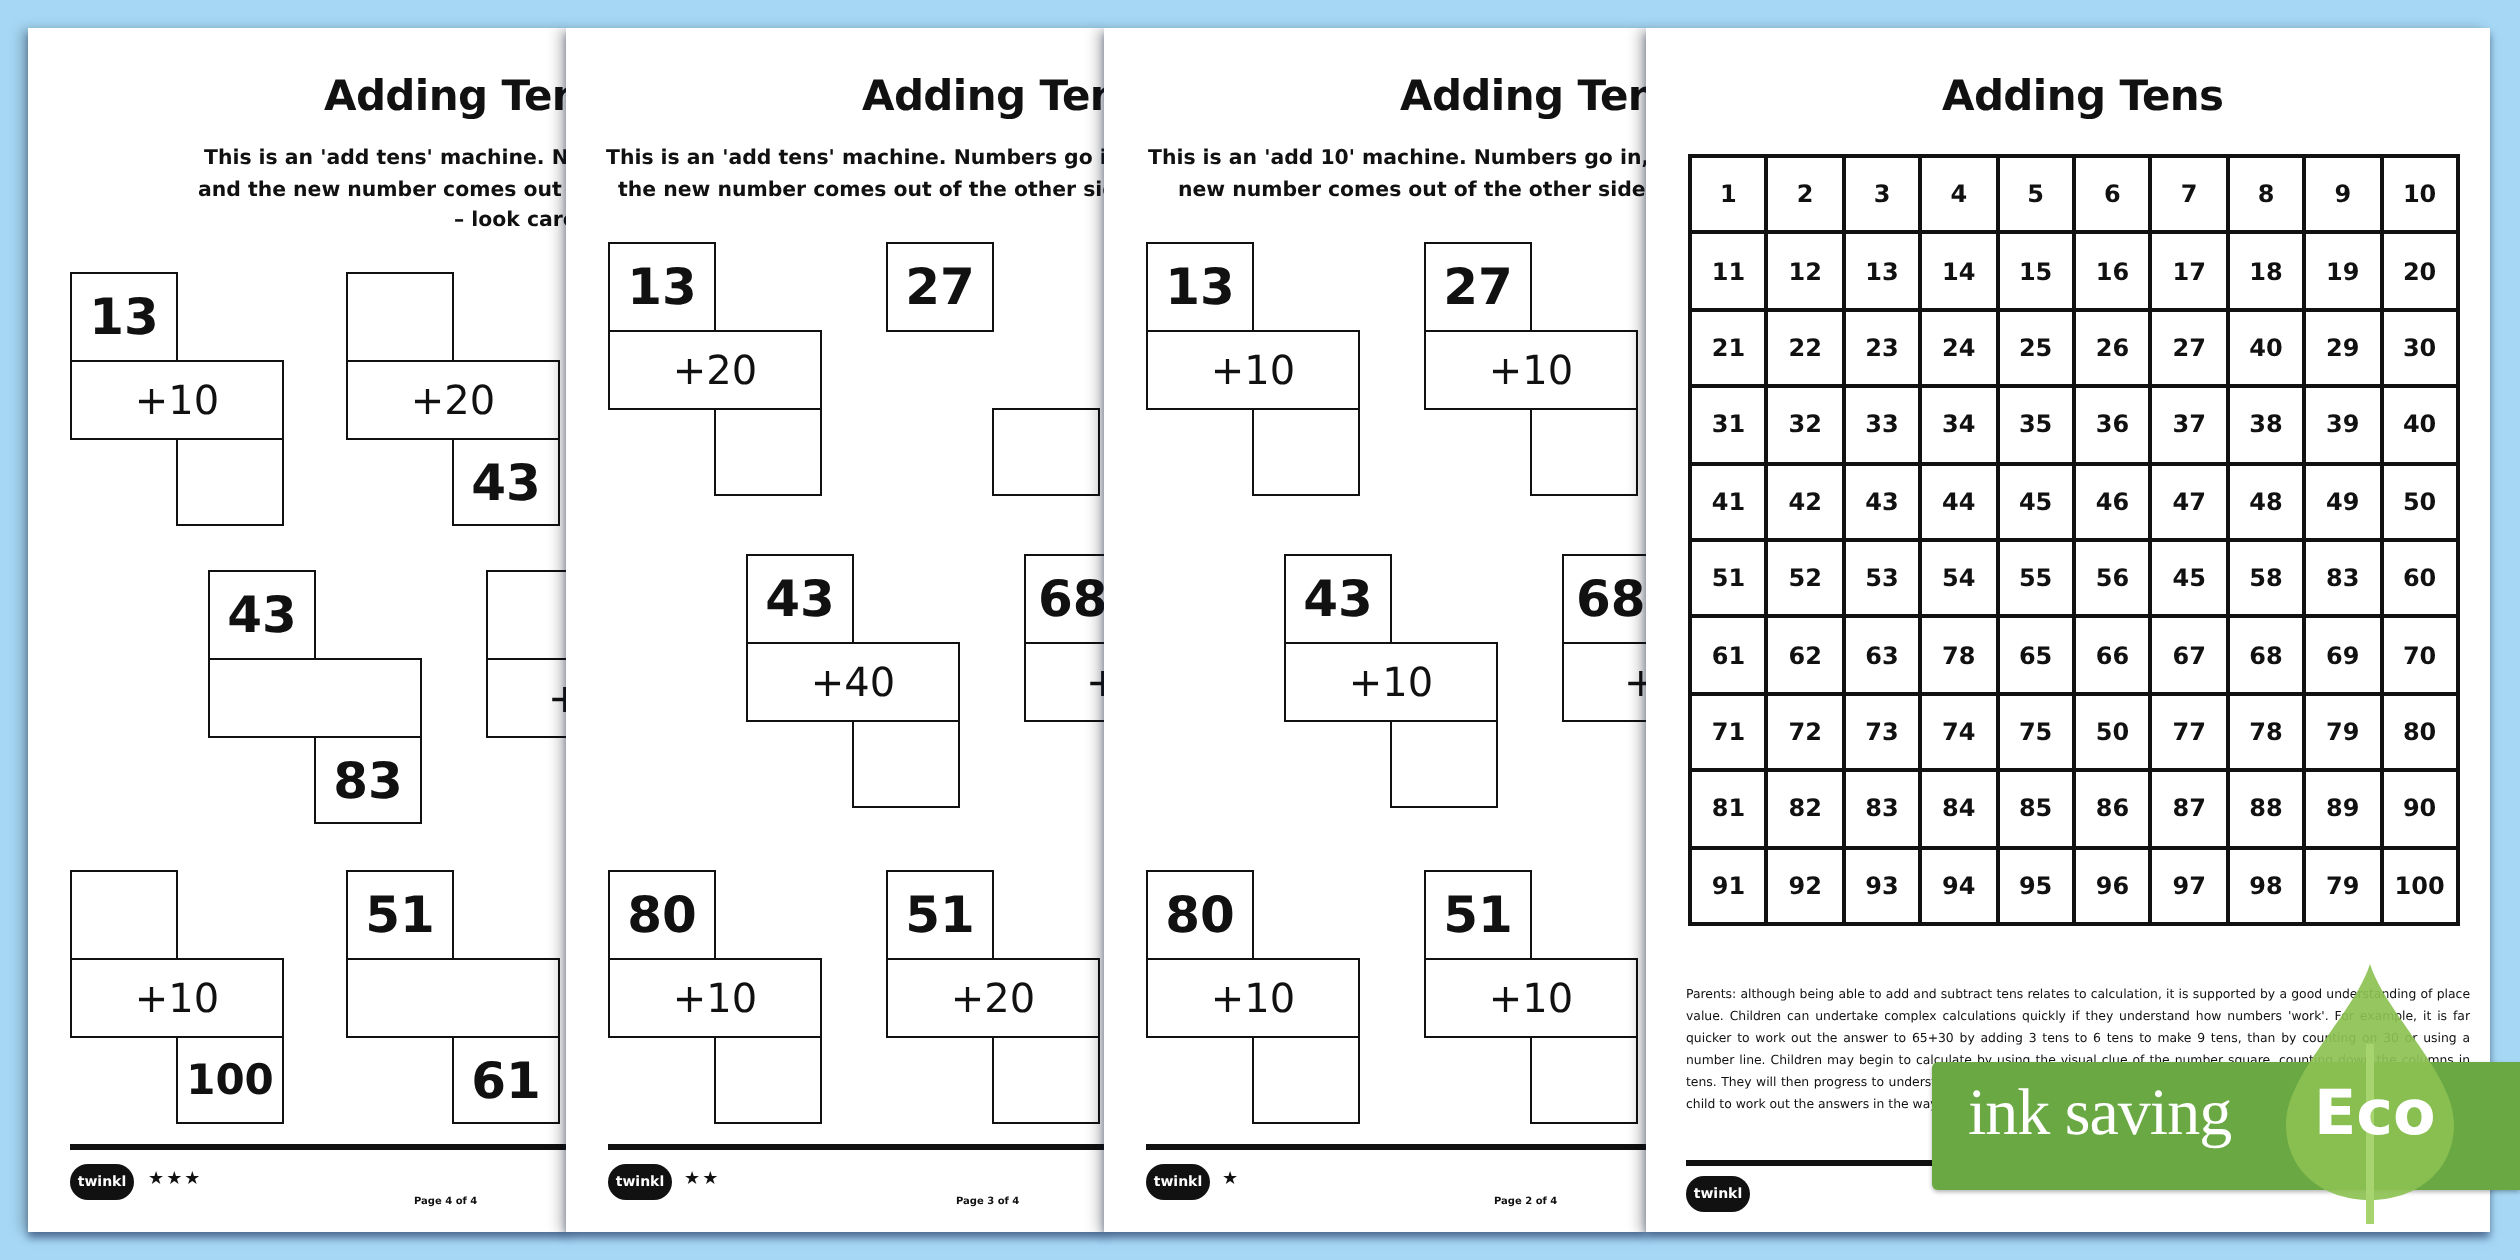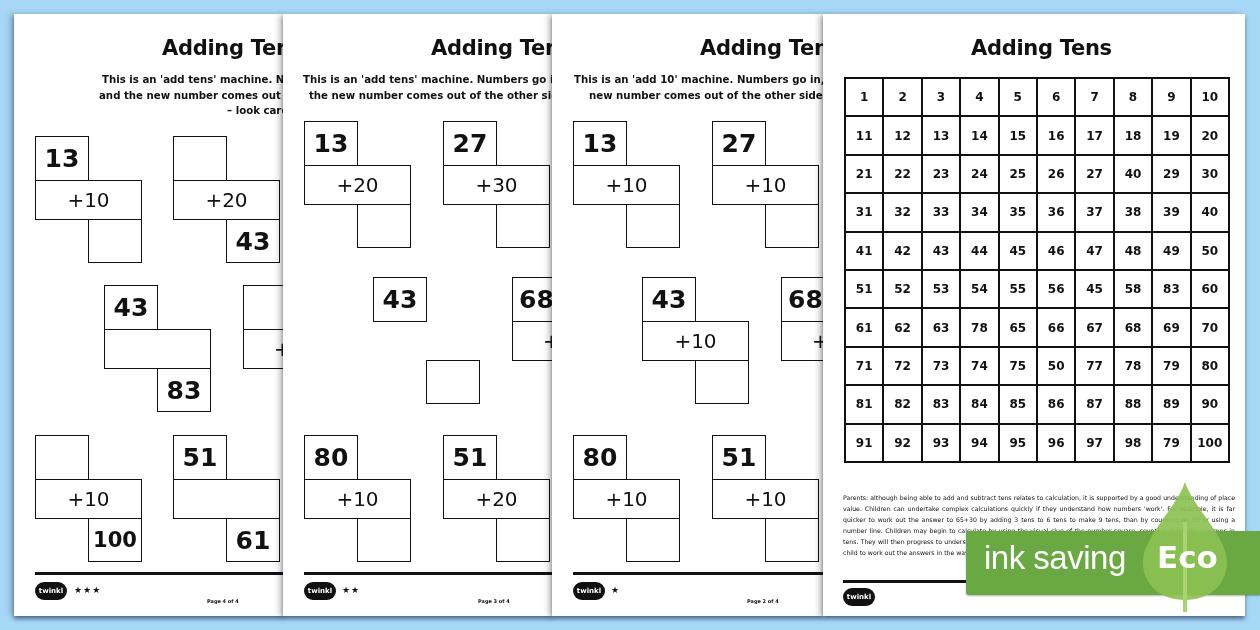--- a/index.html
+++ b/index.html
@@ -55,21 +55,21 @@
     position: absolute; left: 20px; top: 478px; width: 392px; font-size: 6.2px; line-height: 11px;
     text-align: justify;
   }
 
   .eco-banner {
     position: absolute; left: 966px; top: 531px; width: 294px; height: 64px; z-index: 10;
     background: #6aa843; border-radius: 3px 0 0 3px; box-shadow: 0 1px 2px rgba(0,0,0,0.3);
   }
   .eco-text {
     position: absolute; left: 18px; top: 8px; color: #fff; font-size: 33px;
-    font-family: Liberation Sans, sans-serif; letter-spacing: -0.5px;
+    font-family: Liberation Serif, serif; letter-spacing: -0.5px;
   }
   .eco-drop {
     position: absolute; left: 1143px; top: 482px; width: 84px; height: 130px; z-index: 11;
   }
   .eco-label {
     position: absolute; left: 1157px; top: 539px; z-index: 12; color: #fff; font-size: 31px; font-weight: bold;
     font-family: "DejaVu Sans", sans-serif;
   }
 </style>
 </head>
@@ -117,24 +117,24 @@
   <div class="intro" style="left:20px;top:58px;text-align:left;">
     <div>This is an 'add tens' machine. Numbers go in, the m</div>
     <div style="margin-left:6px;">the new number comes out of the other side. Wh</div>
   </div>
 
   <div class="m-box" style="left:21px;top:107px;width:54px;height:45px;">13</div>
   <div class="m-box op" style="left:21px;top:151px;width:107px;height:40px;">+20</div>
   <div class="m-box" style="left:74px;top:190px;width:54px;height:44px;"></div>
 
   <div class="m-box" style="left:160px;top:107px;width:54px;height:45px;">27</div>
-  <div class="m-box op" style="left:160px;top:151px;width:107px;height:40px;">+30</div>
   <div class="m-box" style="left:213px;top:190px;width:54px;height:44px;"></div>
 
   <div class="m-box" style="left:90px;top:263px;width:54px;height:45px;">43</div>
+  <div class="m-box op" style="left:90px;top:307px;width:107px;height:40px;">+40</div>
   <div class="m-box" style="left:143px;top:346px;width:54px;height:44px;"></div>
 
   <div class="m-box" style="left:229px;top:263px;width:54px;height:45px;justify-content:flex-start;padding-left:6px;">68</div>
   <div class="m-box op" style="left:229px;top:307px;width:107px;height:40px;justify-content:flex-start;padding-left:30px;">+</div>
 
   <div class="m-box" style="left:21px;top:421px;width:54px;height:45px;">80</div>
   <div class="m-box op" style="left:21px;top:465px;width:107px;height:40px;">+10</div>
   <div class="m-box" style="left:74px;top:504px;width:54px;height:44px;"></div>
 
   <div class="m-box" style="left:160px;top:421px;width:54px;height:45px;">51</div>

